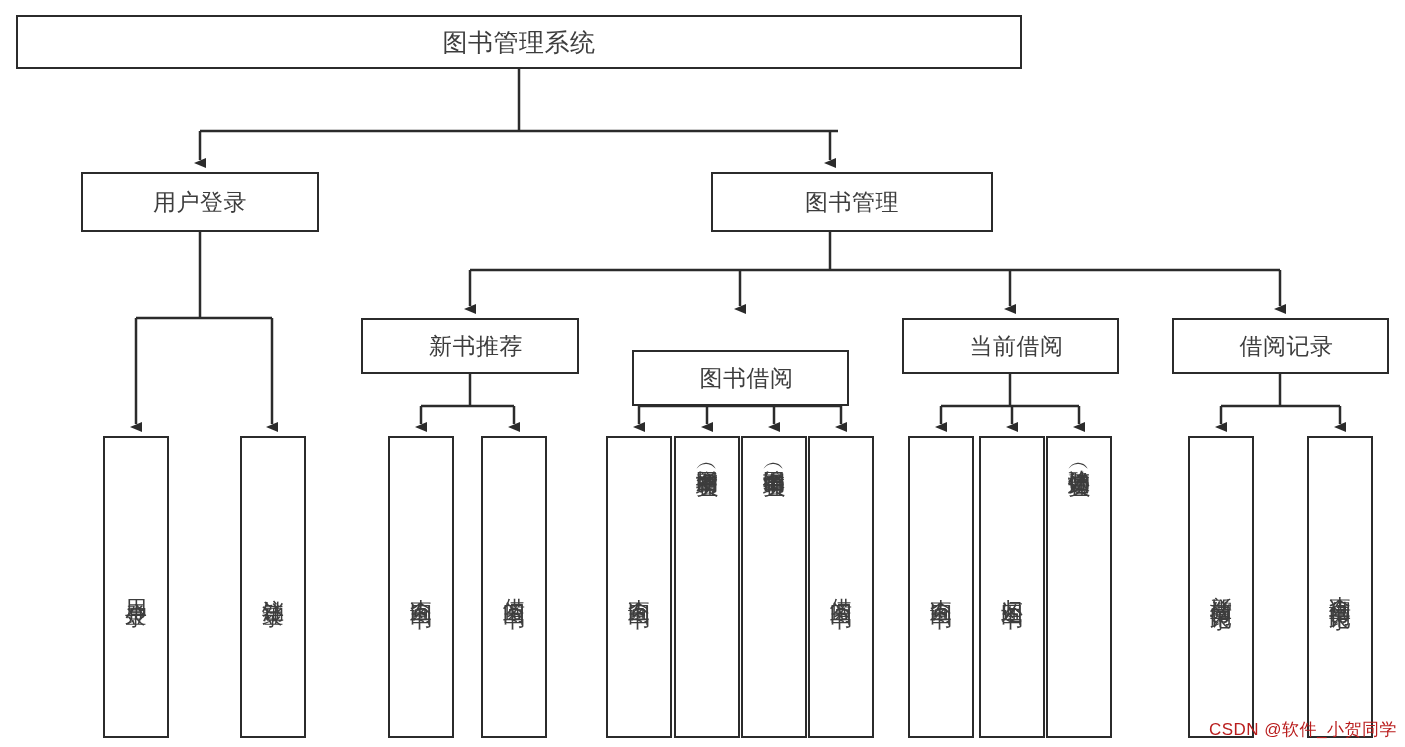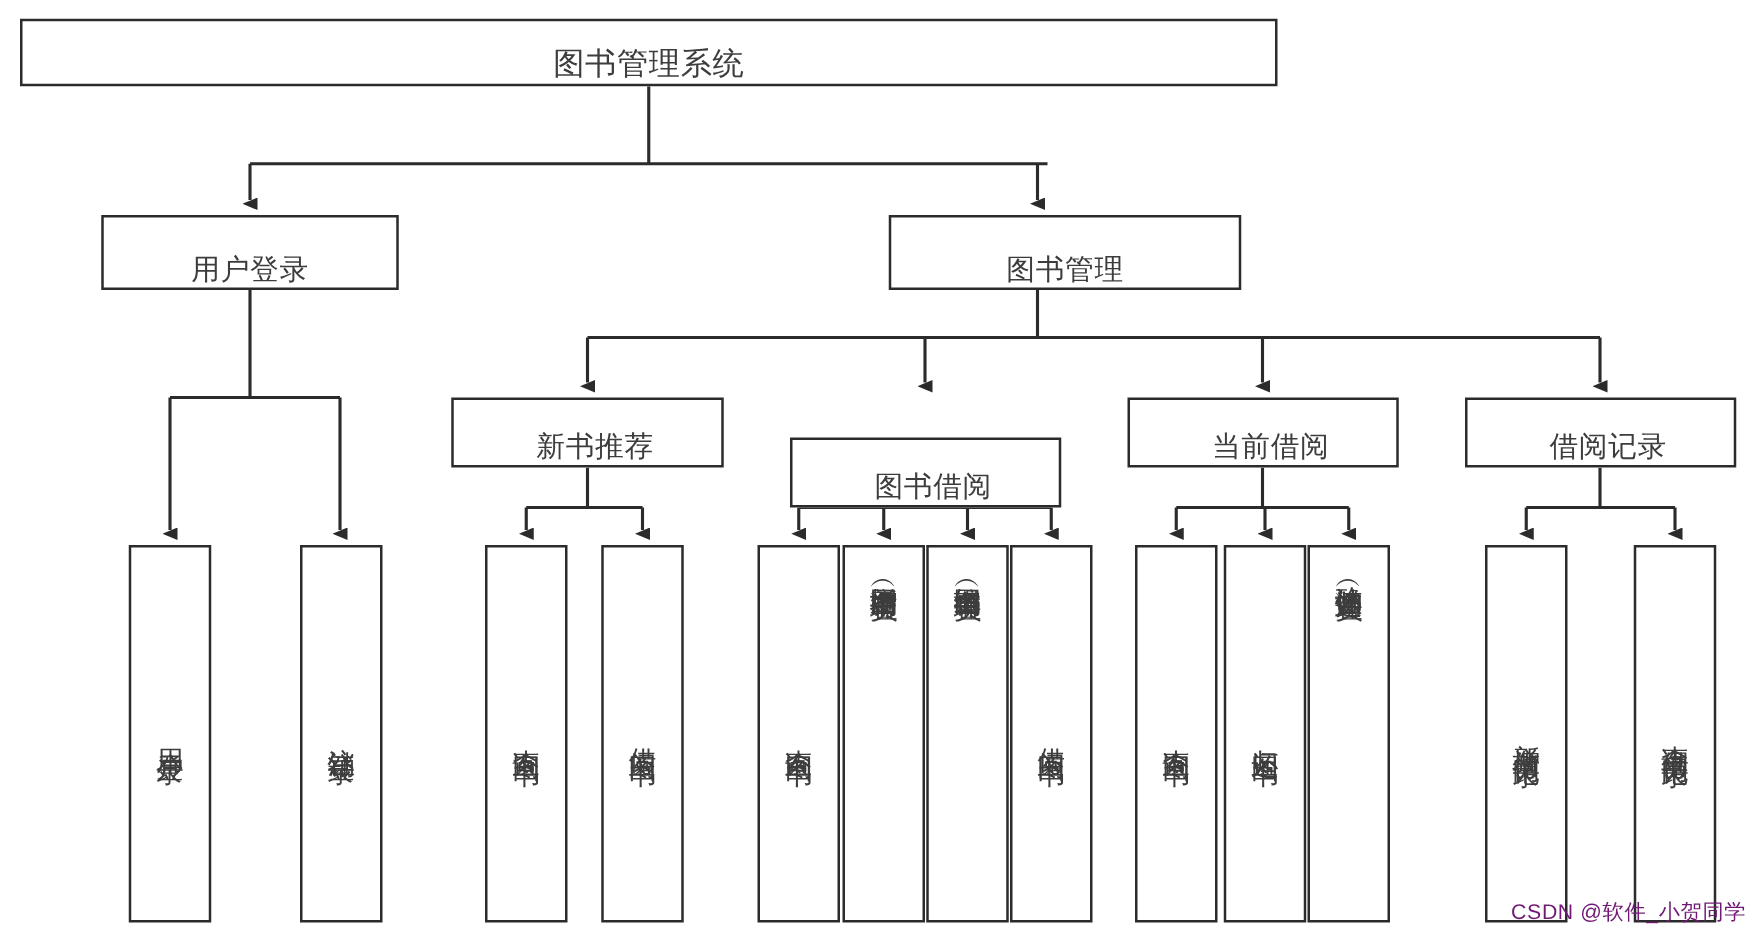--- a/index.html
+++ b/index.html
@@ -25,21 +25,21 @@
     width: 1405px;
     height: 747px;
     pointer-events: none;
   }
   .node {
     position: absolute;
     box-sizing: border-box;
     background: #ffffff;
     border: 2px solid #2b2b2b;
     display: flex;
-    align-items: flex-end;
+    align-items: center;
     justify-content: center;
     color: #3d3d3d;
     text-align: center;
   }
   .node .node-label {
     display: block;
     line-height: 1.24;
     letter-spacing: 0.5px;
   }
   
@@ -103,21 +103,21 @@
   .lx8  { left: 908px; }
   .lx9  { left: 979px; }
   .lx10 { left: 1046px; }
   .lx11 { left: 1188px; }
   .lx12 { left: 1307px; }
   .watermark {
     position: absolute;
     right: 8px;
     bottom: 6px;
     font-size: 17px;
-    color: #701a75;
+    color: #b91c1c;
     letter-spacing: 0.5px;
     white-space: nowrap;
   }
 </style>
 </head>
 <body>
 
 <div id="canvas">
 
   <svg class="wires" viewBox="0 0 1405 747" xmlns="http://www.w3.org/2000/svg">

